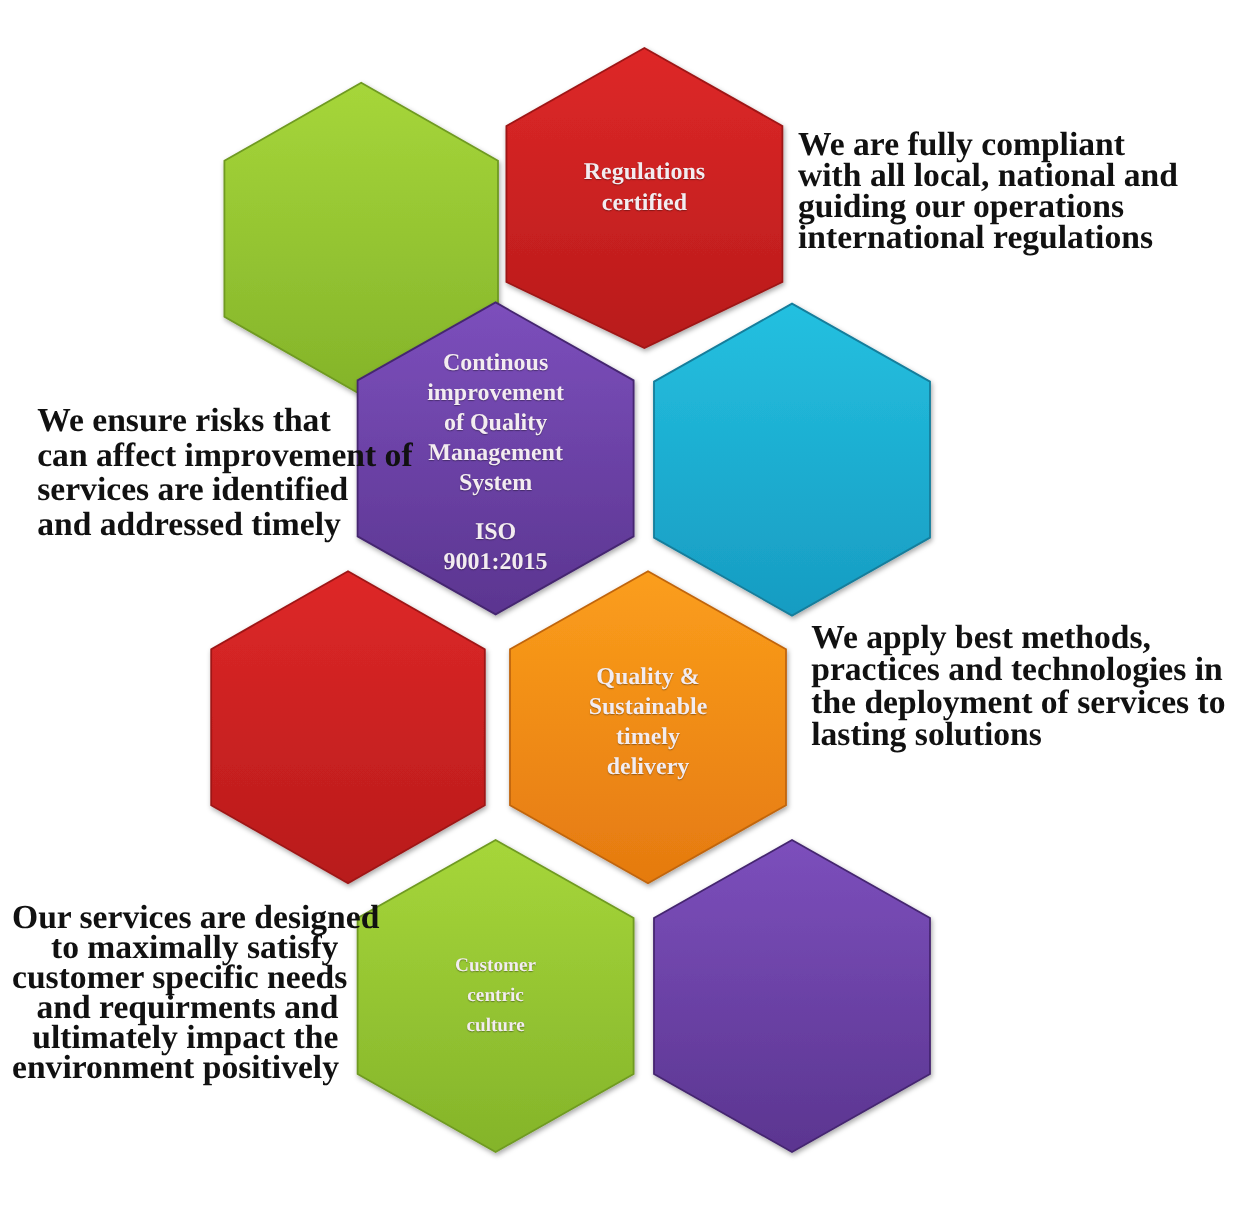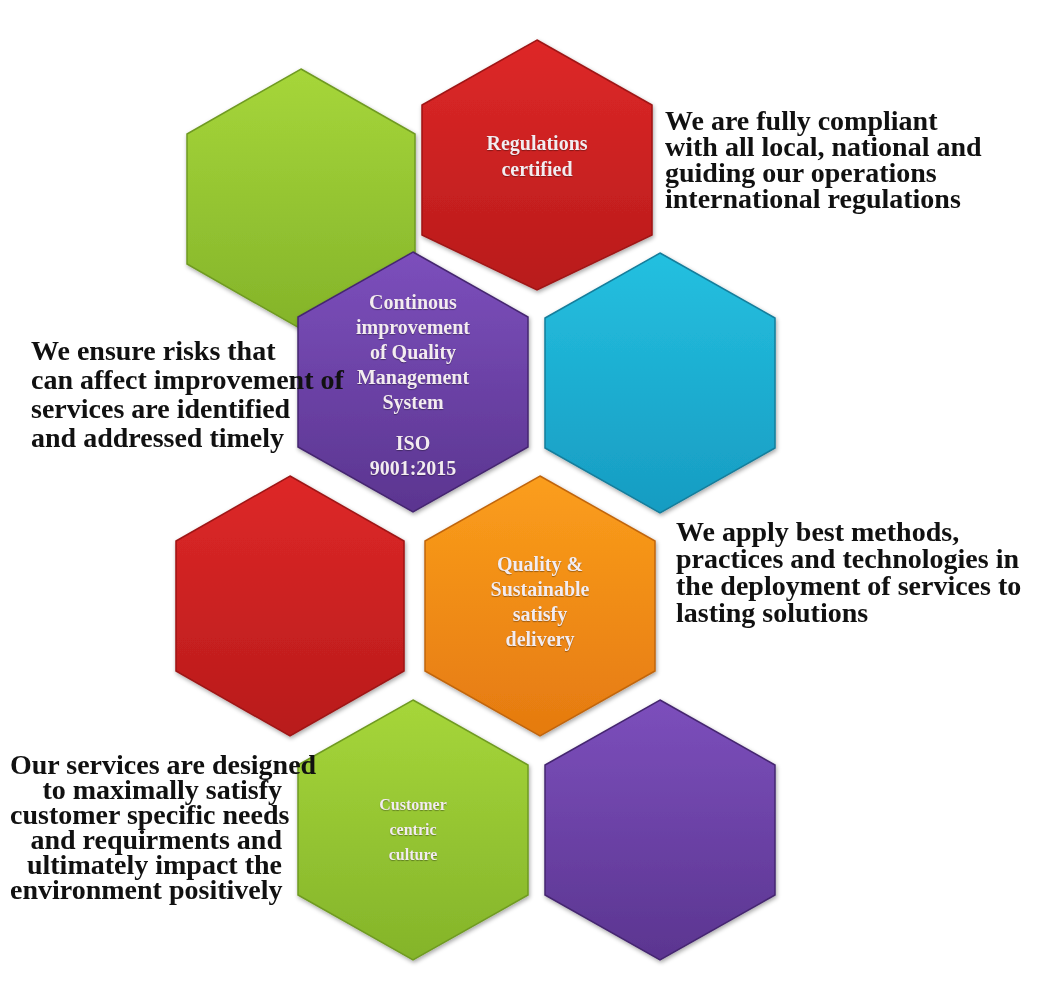--- a/index.html
+++ b/index.html
@@ -94,21 +94,21 @@
   <span class="line">of Quality</span>
   <span class="line">Management</span>
   <span class="line">System</span>
   <span class="line" style="margin-top:16px;">ISO</span>
   <span class="line">9001:2015</span>
 </div>
 
 <div class="hex-label" style="left:440px; top:552px; width:200px; font-size:20px; line-height:25px;">
   <span class="line">Quality &amp;</span>
   <span class="line">Sustainable</span>
-  <span class="line">satisfy</span>
+  <span class="line">timely</span>
   <span class="line">delivery</span>
 </div>
 
 <div class="hex-label" style="left:313px; top:792px; width:200px; font-size:16px; line-height:25px;">
   <span class="line">Customer</span>
   <span class="line">centric</span>
   <span class="line">culture</span>
 </div>
 
 <div class="desc" style="left:665px; top:108px;">

